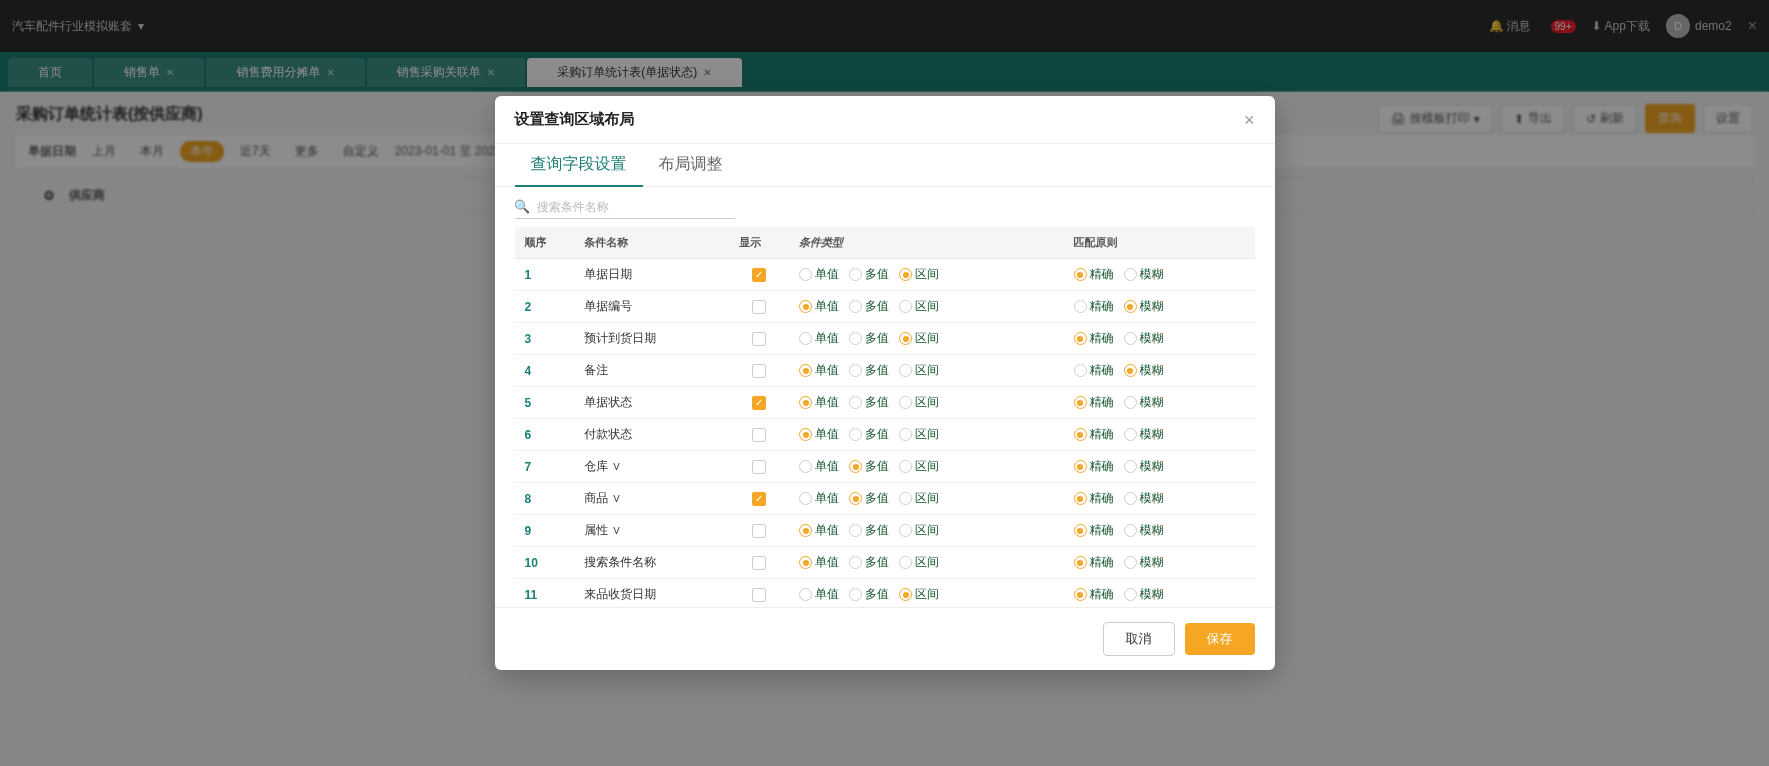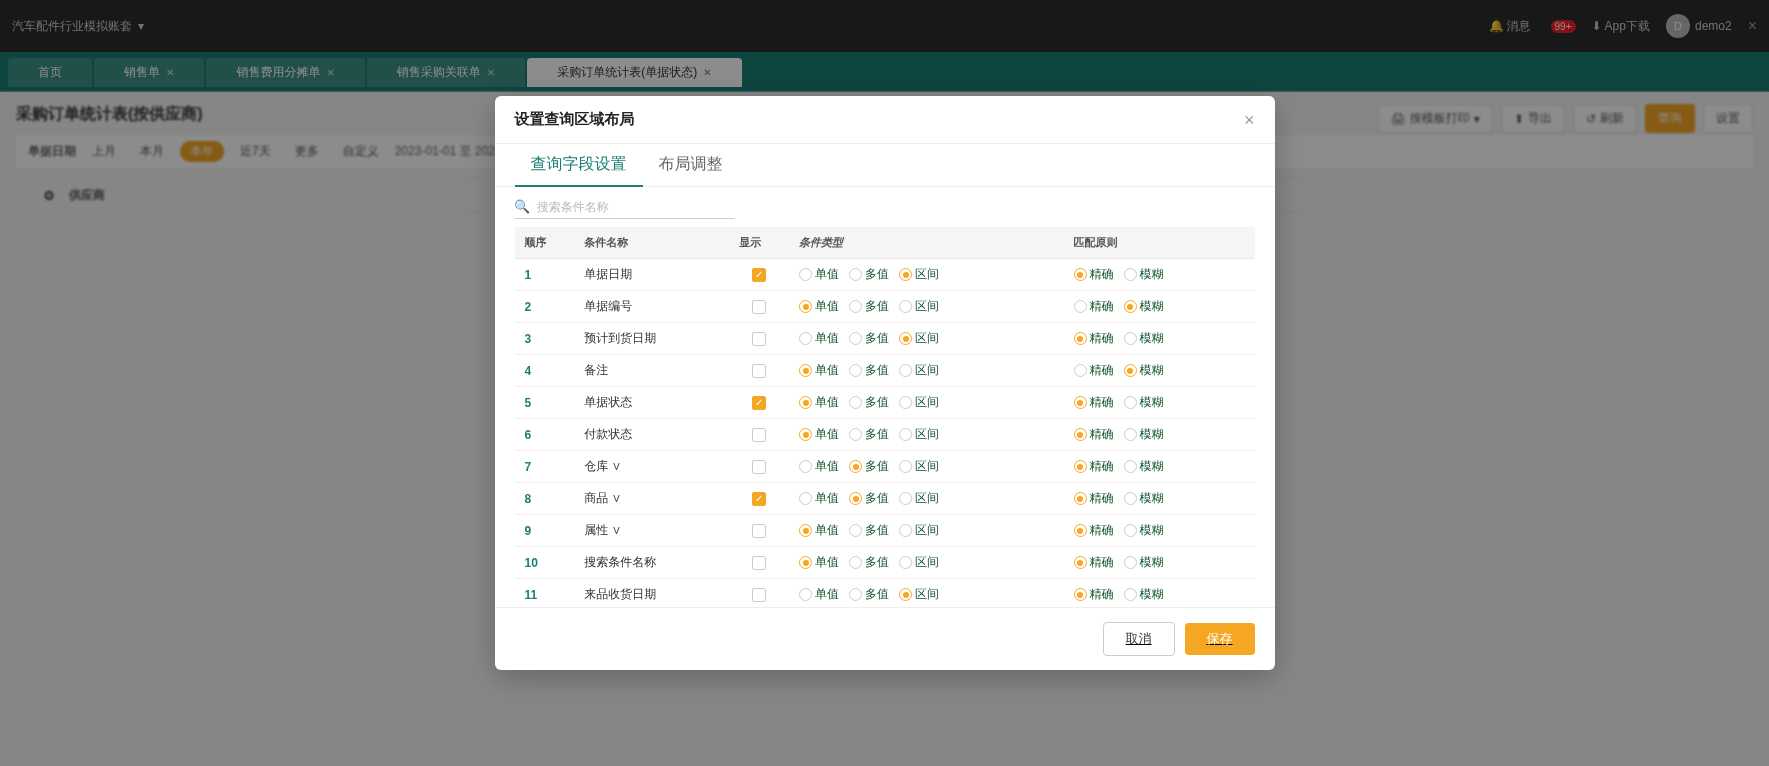--- a/index.html
+++ b/index.html
@@ -248,21 +248,20 @@
     .match-group { display: flex; gap: 10px; align-items: center; }
 
     
     .dialog-footer {
       display: flex;
       justify-content: flex-end;
       align-items: center;
       padding: 14px 20px;
       border-top: 1px solid #eee;
       gap: 10px;
-      text-decoration: underline;
     }
     .btn-cancel {
       padding: 7px 22px;
       border: 1px solid #ccc;
       border-radius: 4px;
       background: #fff;
       cursor: pointer;
       font-size: 13px;
       color: #333;
     }

